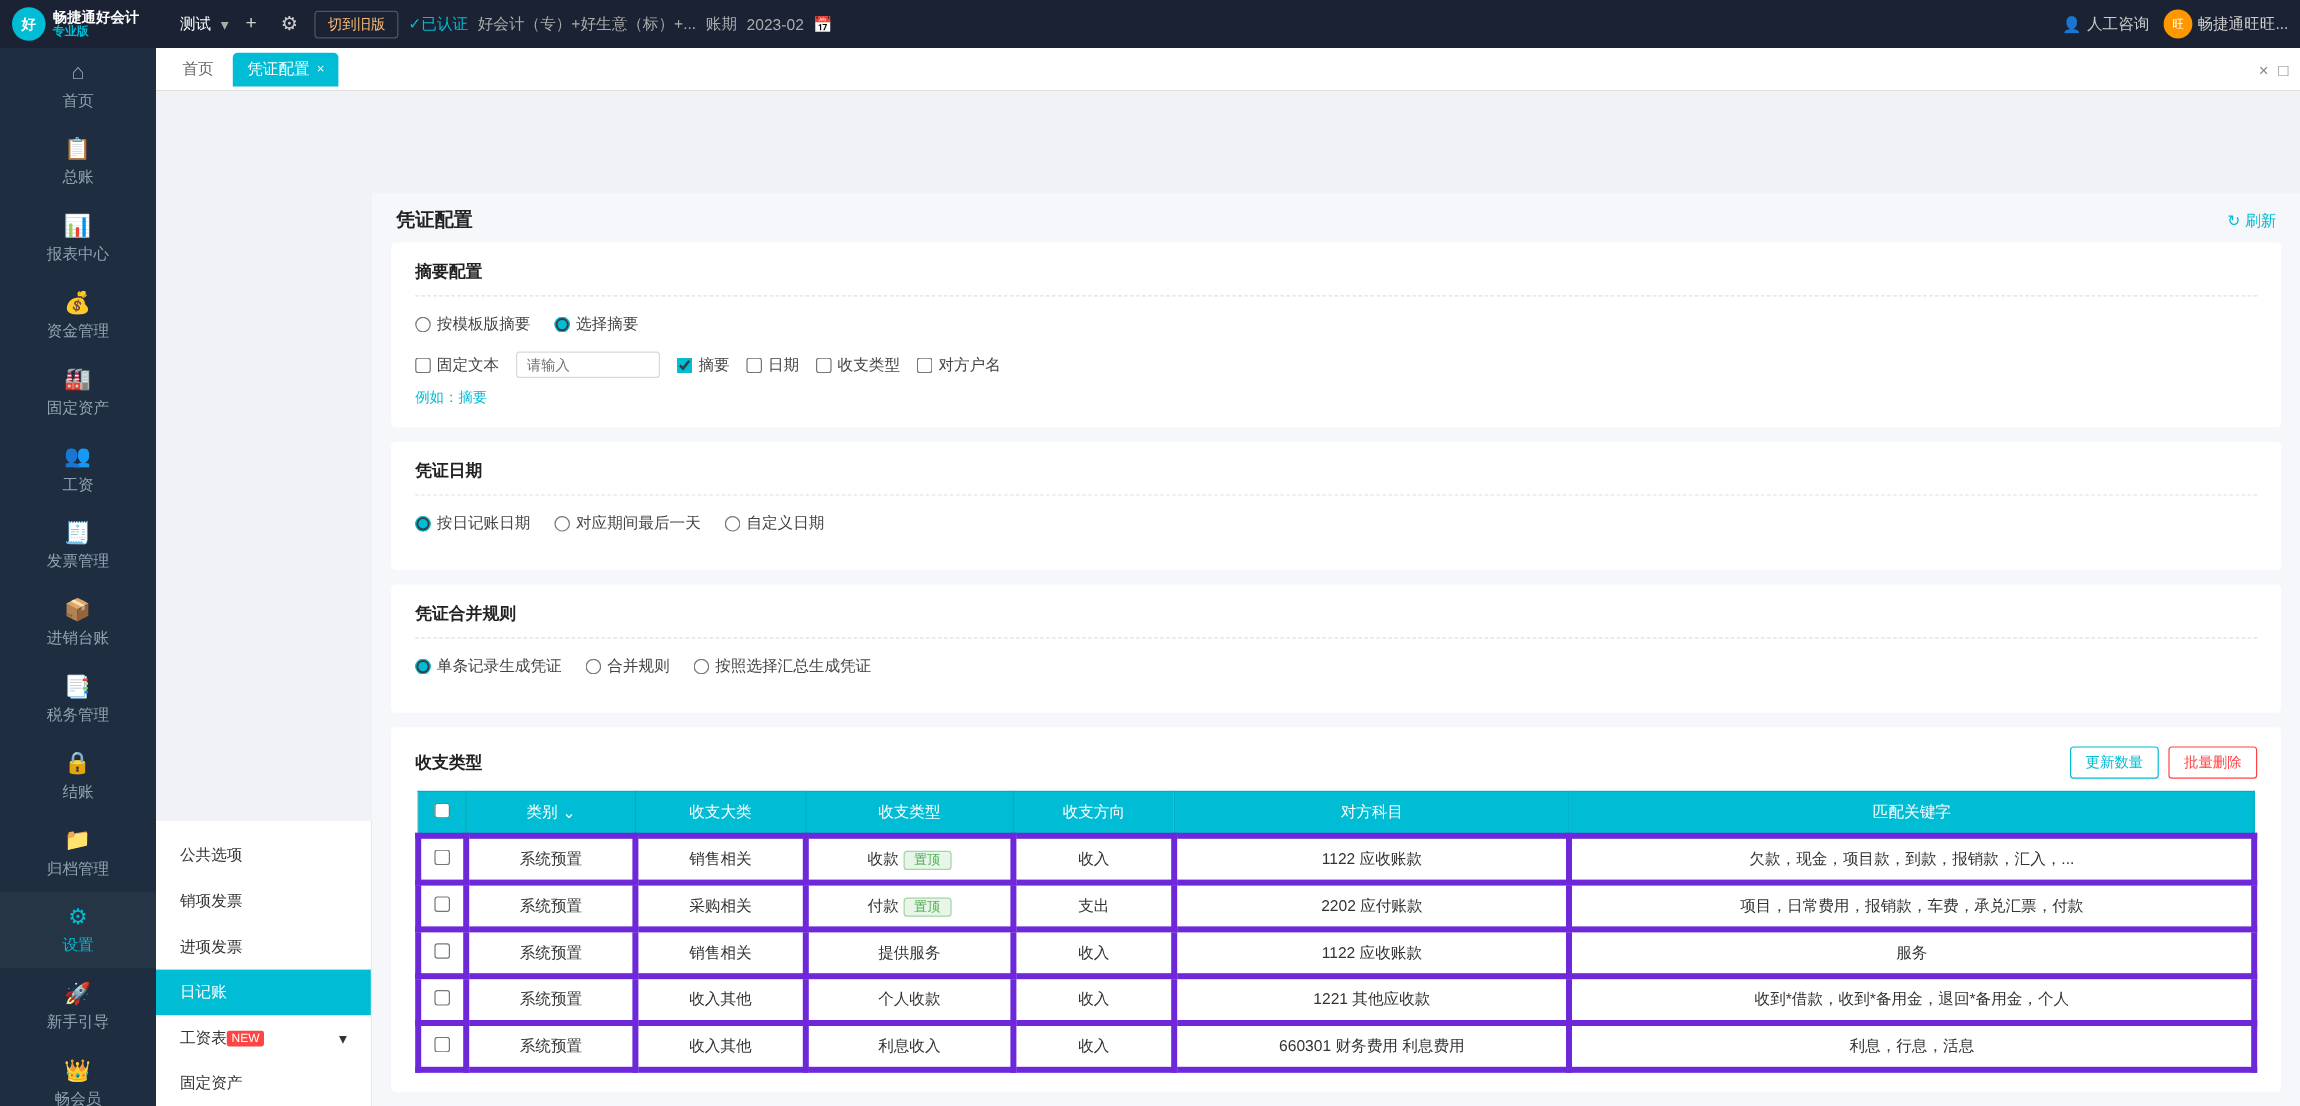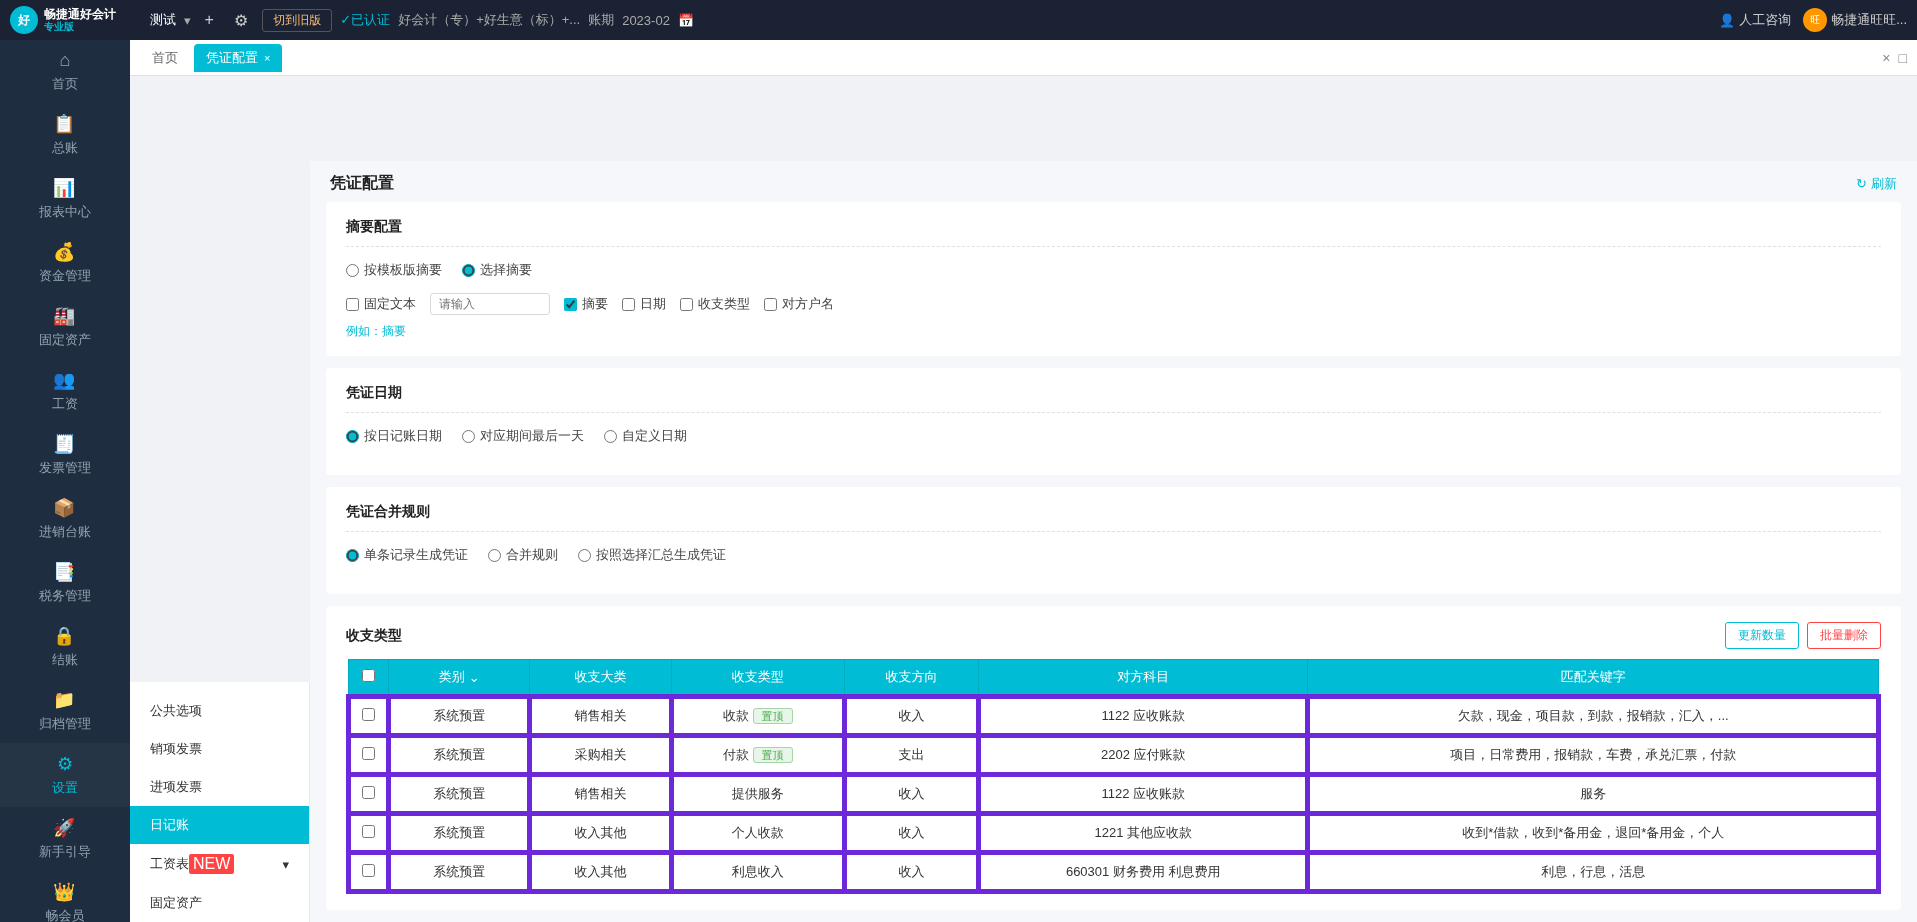--- a/index.html
+++ b/index.html
@@ -187,21 +187,21 @@
       color: #333;
       font-size: 13px;
       display: flex;
       align-items: center;
       justify-content: space-between;
     }
     .left-nav-item.active { background: #00bcd4; color: #fff; }
     .left-nav-item .new-badge {
       background: #ff4444;
       color: #fff;
-      font-size: 16px;
+      font-size: 10px;
       padding: 1px 4px;
       border-radius: 2px;
     }
 
     
     .right-panel {
       flex: 1;
       overflow-y: auto;
       padding: 0;
       background: #f5f7fa;

